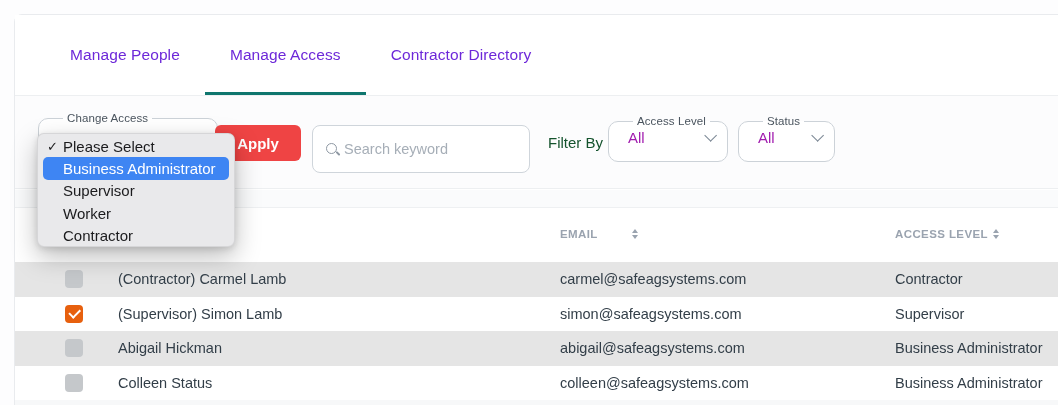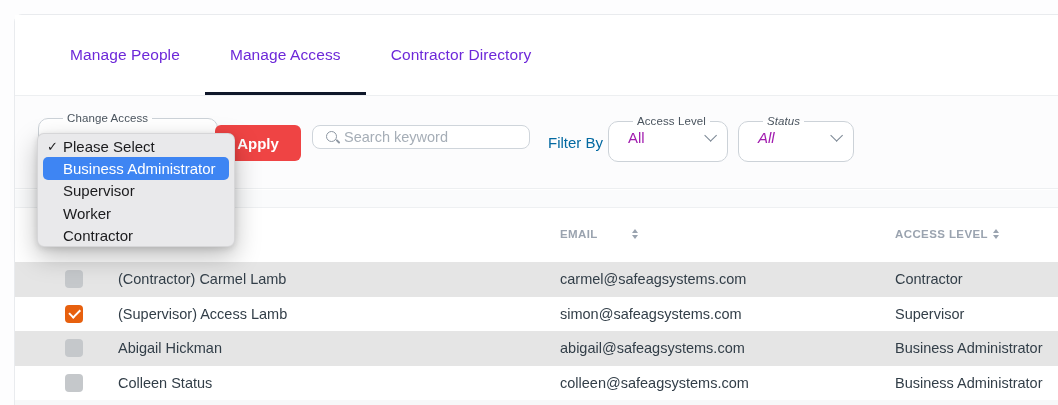--- a/index.html
+++ b/index.html
@@ -9,21 +9,21 @@
 
   
   .card { left:14px; top:14px; width:1100px; height:460px; background:#ffffff;
           border:1px solid #e9ebee; border-radius:8px; }
 
   
   .tabs-row { left:15px; top:15px; right:0; height:81px; display:flex; align-items:stretch;
               padding-left:30px; border-bottom:1px solid #edeff1; background:#fff; z-index:2; }
   .tab { display:flex; align-items:center; padding:0 25px; font-size:15.5px; font-weight:500;
          color:#6d28d9; cursor:pointer; letter-spacing:0.1px; }
-  .tab.active { border-bottom:3px solid #0f172a; padding-top:3px; }
+  .tab.active { border-bottom:3px solid #0f766e; padding-top:3px; }
 
   
   .toolbar-strip { left:15px; top:96px; right:0; height:93px; background:#fcfcfd;
                    border-bottom:1px solid #edeff1; z-index:1; }
   .substrip { left:15px; top:190px; right:0; height:18px; background:#fafbfc;
               border-bottom:1px solid #eef0f2; z-index:1; }
 
   fieldset.select-box { position:absolute; border:1px solid #ccd2d8; border-radius:10px;
                         background:#fff; z-index:3; }
   fieldset.select-box legend { margin-left:24px; padding:0 4px; font-size:11.5px;
@@ -31,32 +31,32 @@
   .select-inner { display:flex; align-items:center; justify-content:space-between;
                   padding:2px 14px 8px 19px; }
   .select-value { font-size:15px; color:#a21caf; }
   .chevron { width:9px; height:9px; border-right:1.8px solid #7b8794; border-bottom:1.8px solid #7b8794;
              transform:rotate(45deg) translateY(-3px); }
 
   .apply-btn { left:215px; top:125px; width:86px; height:36px; background:#ef4444; border:none;
                border-radius:6px; color:#fff; font-size:15px; font-weight:700; cursor:pointer;
                z-index:3; font-family:"Liberation Sans", sans-serif; }
 
-  .search-box { left:312px; top:125px; width:218px; height:24px; background:#fff;
+  .search-box { left:312px; top:125px; width:218px; height:48px; background:#fff;
                 border:1px solid #cfd5db; border-radius:8px; display:flex; align-items:center;
                 padding:0 10px; z-index:3; }
   .mag-icon { width:11px; height:11px; border:1.7px solid #8e98a3; border-radius:50%;
               position:relative; flex:none; margin:0 7px 2px 3px; }
   .mag-icon::after { content:""; position:absolute; width:1.8px; height:5px; background:#8e98a3;
                      transform:rotate(-45deg); right:-2.5px; bottom:-3.5px; border-radius:1px; }
   .search-box input { border:none; outline:none; font-size:14.5px; color:#39444e; width:100%;
                       background:transparent; font-family:"Liberation Sans", sans-serif; }
   .search-box input::placeholder { color:#a6aeb7; }
 
-  .filter-by { left:548px; top:134px; font-size:15px; color:#0369a1; z-index:3; }
+  .filter-by { left:548px; top:134px; font-size:15px; color:#14532d; z-index:3; }
 
   
   .menu { left:37px; top:133px; width:198px; height:114px; background:#e9e9eb;
           border:1px solid rgba(0,0,0,0.08); border-radius:7px; z-index:10;
           box-shadow:0 10px 26px rgba(0,0,0,0.26), 0 2px 6px rgba(0,0,0,0.12);
           padding-top:1px; }
   .menu-item { height:22.4px; display:flex; align-items:center; font-size:15px; color:#1b1b1d;
                padding-left:9px; cursor:pointer; }
   .menu-item .check { width:16px; font-size:13px; color:#1b1b1d; flex:none; }
   .menu-item.highlighted { margin:0 5px; padding-left:4px; background:#3e85f3; border-radius:5px;
@@ -114,21 +114,21 @@
 <div class="abs filter-by">Filter By</div>
 
 <fieldset class="select-box" style="left:608px; top:115px; width:120px; height:47px;">
   <legend>Access Level</legend>
   <div class="select-inner">
     <span class="select-value">All</span>
     <span class="chevron"></span>
   </div>
 </fieldset>
 
-<fieldset class="select-box" style="left:738px; top:115px; width:116px; height:47px;font-style:italic;">
+<fieldset class="select-box" style="left:738px; top:115px; width:97px; height:47px;">
   <legend>Status</legend>
   <div class="select-inner">
     <span class="select-value">All</span>
     <span class="chevron"></span>
   </div>
 </fieldset>
 
 <div class="abs th-cell" style="left:560px;gap:29px;">
   <span>EMAIL</span>
   <span class="sort-icon">
@@ -146,21 +146,21 @@
 
 <div class="abs row striped" style="top:262px;">
   <span class="checkbox"></span>
   <span class="row-text name-cell">(Contractor) Carmel Lamb</span>
   <span class="row-text email-cell">carmel@safeagsystems.com</span>
   <span class="row-text access-cell">Contractor</span>
 </div>
 
 <div class="abs row" style="top:296.5px;">
   <span class="checkbox checked"></span>
-  <span class="row-text name-cell">(Supervisor) Access Lamb</span>
+  <span class="row-text name-cell">(Supervisor) Simon Lamb</span>
   <span class="row-text email-cell">simon@safeagsystems.com</span>
   <span class="row-text access-cell">Supervisor</span>
 </div>
 
 <div class="abs row striped" style="top:331px;">
   <span class="checkbox"></span>
   <span class="row-text name-cell">Abigail Hickman</span>
   <span class="row-text email-cell">abigail@safeagsystems.com</span>
   <span class="row-text access-cell">Business Administrator</span>
 </div>

